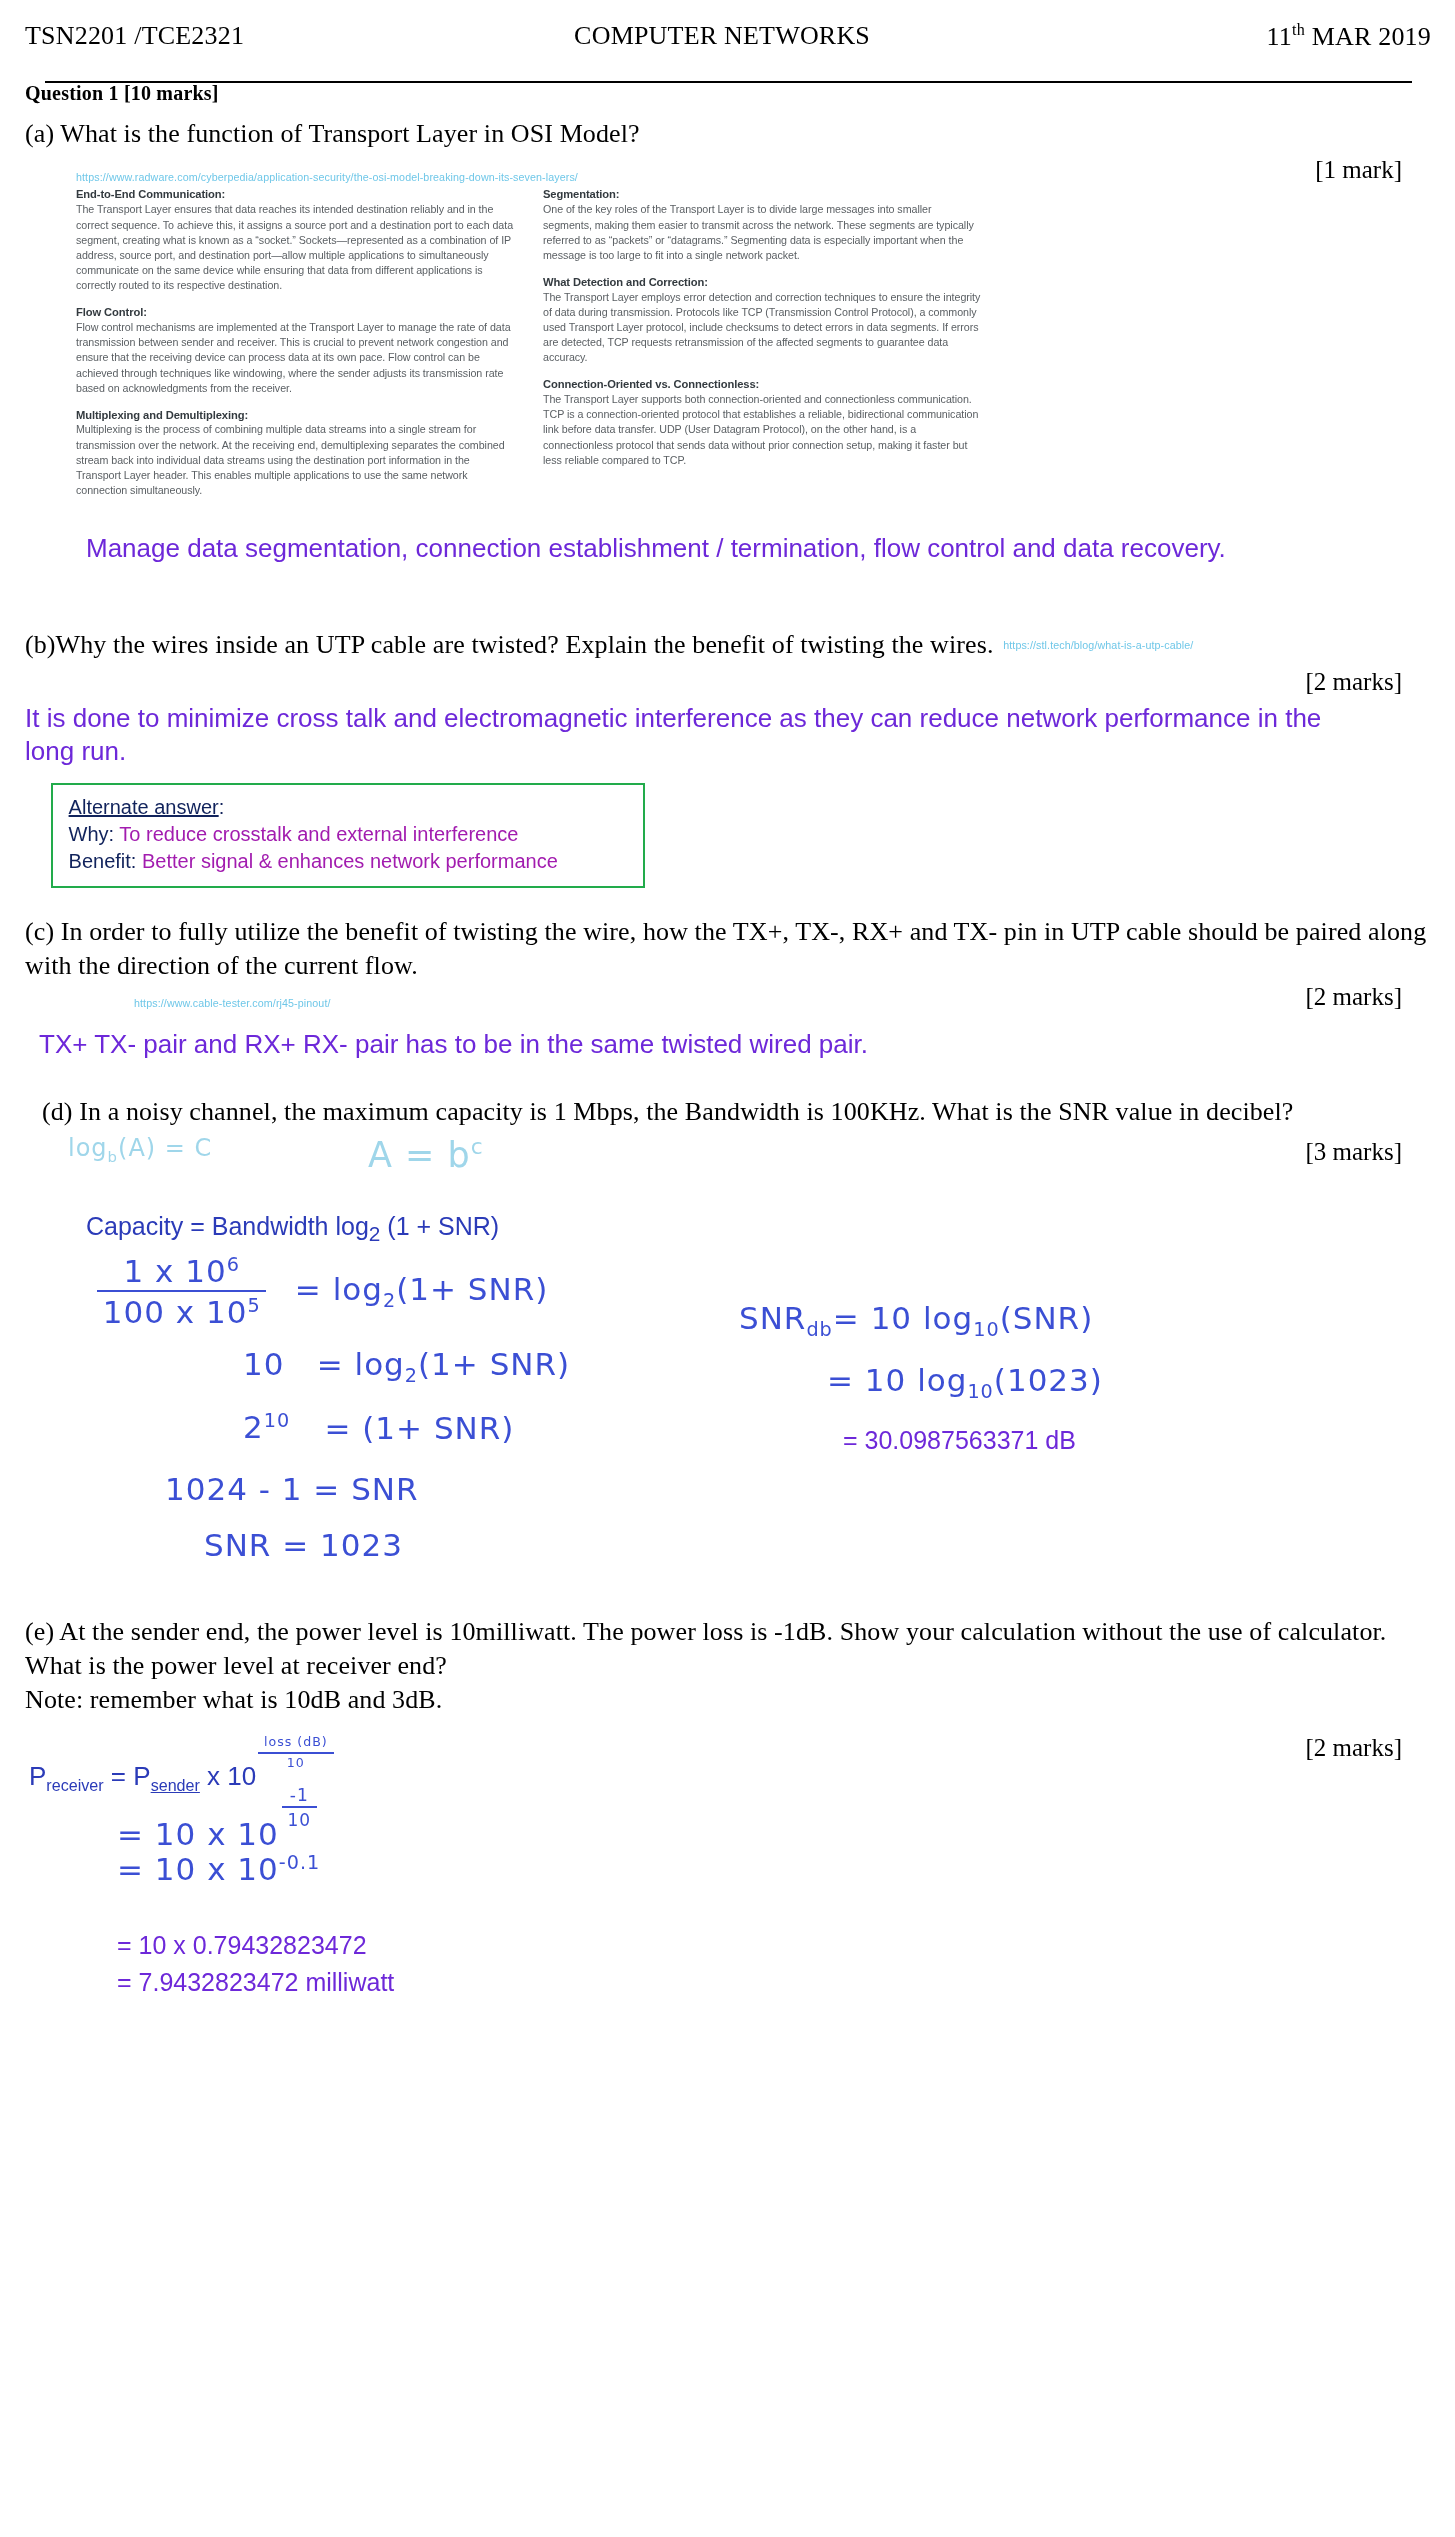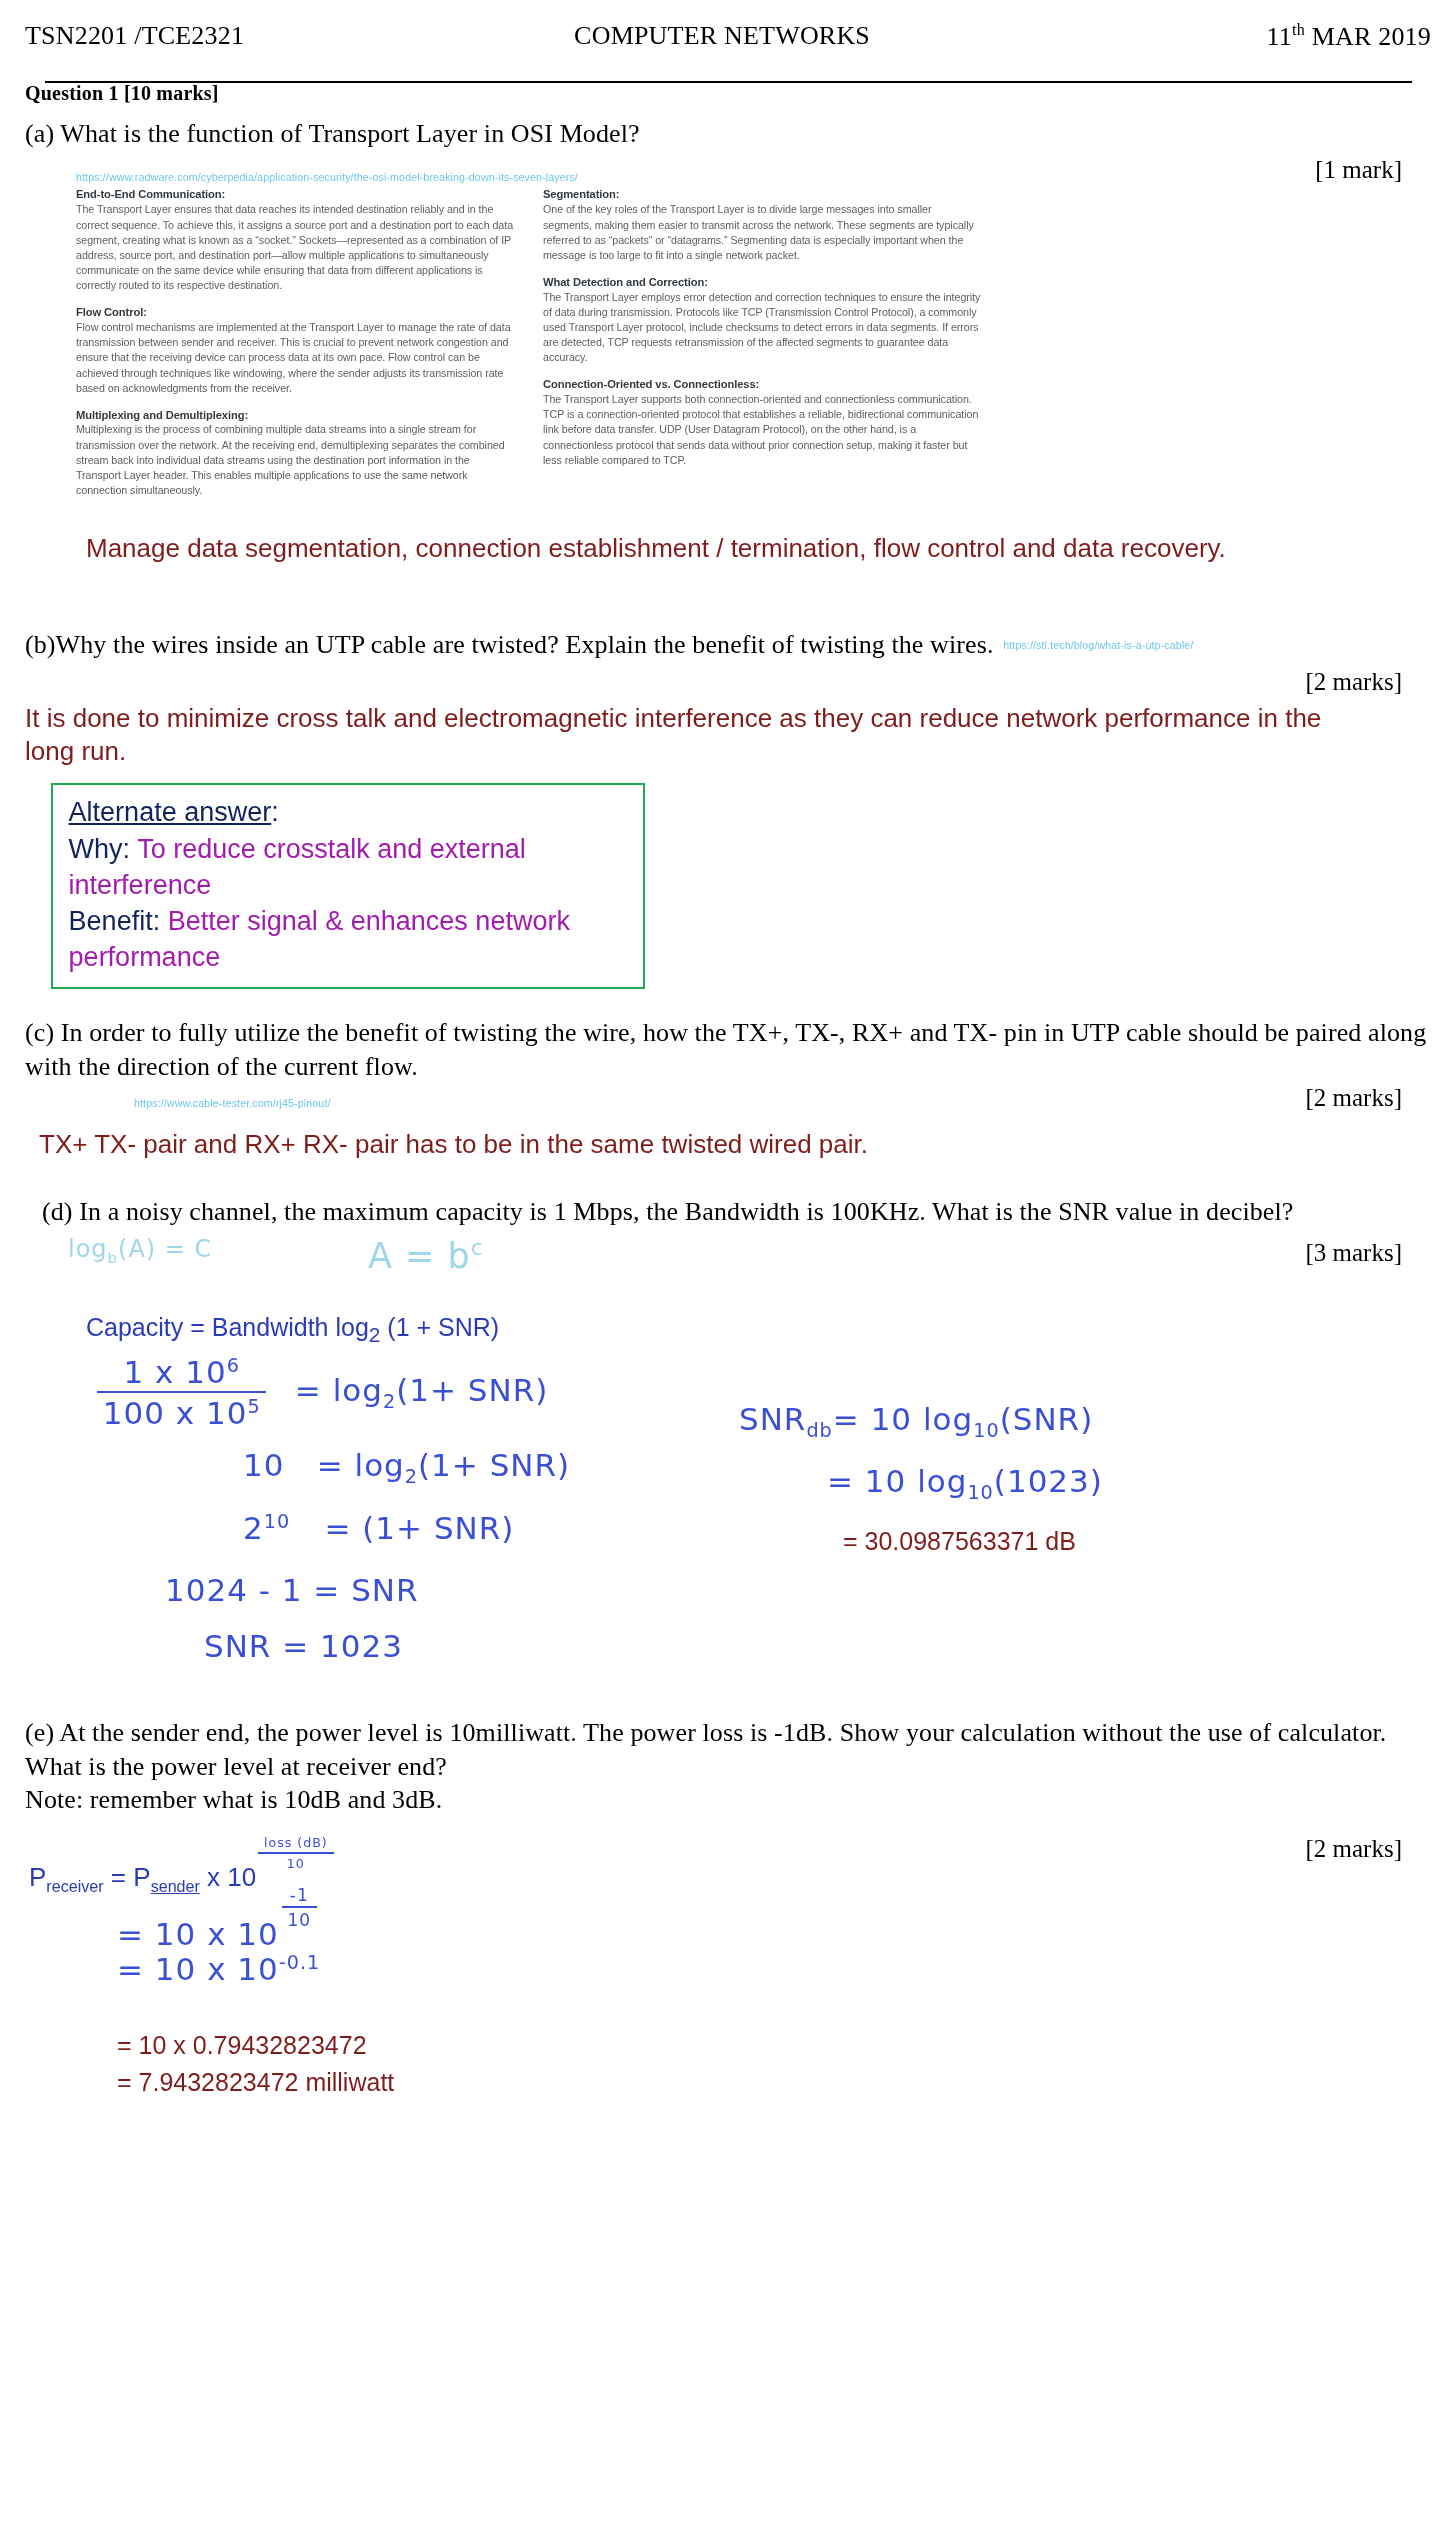--- a/index.html
+++ b/index.html
@@ -82,34 +82,34 @@
     font-size: 10.7px;
     line-height: 1.42;
     margin: 0 0 12.6px 0;
     letter-spacing: -0.05px;
     text-align: left;
   }
 
   
   .ans {
     font-family: "Liberation Sans", sans-serif;
-    color: #7f1d1d;
+    color: #6d28d9;
     font-size: 26px;
     line-height: 1.30;
   }
   .ans-dark { color: #2b3bb8; }
 
   
   .green-box {
     border: 2.9px solid #22ab4b;
     width: 594px;
     margin: 13.6px 0 0 51px;
     padding: 9.7px 13.6px 11.7px 15.6px;
     font-family: "Liberation Sans", sans-serif;
-    font-size: 27px;
+    font-size: 20px;
     line-height: 1.34;
   }
   .green-box .lbl { color: #11235c; }
   .green-box .u { text-decoration: underline; }
   .green-box .val { color: #a21caf; }
 
   
   .hand {
     font-family: "DejaVu Sans", sans-serif;
     color: #3b4fd4;

